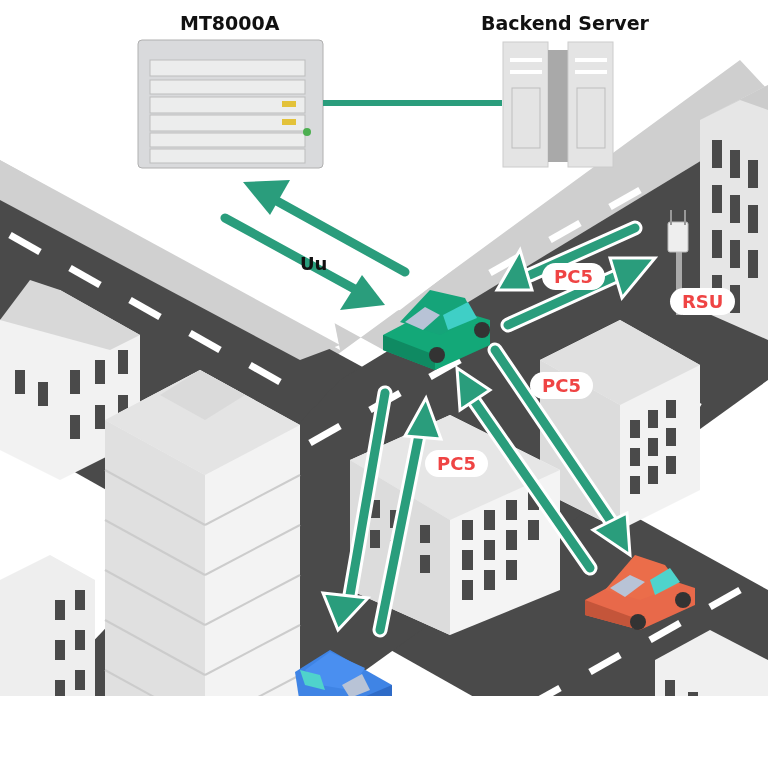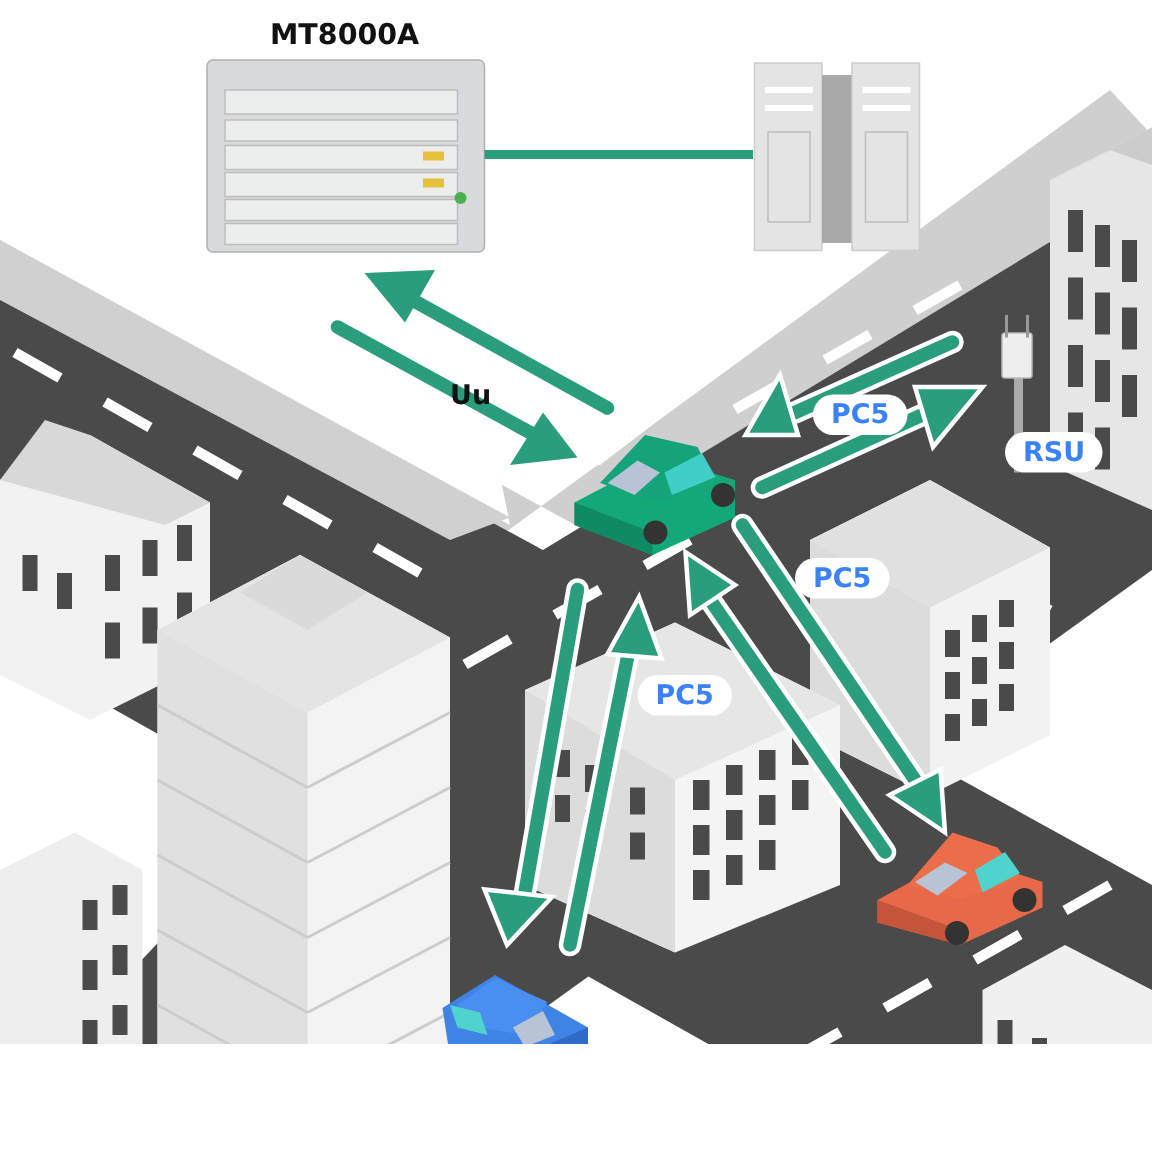--- a/index.html
+++ b/index.html
@@ -1,19 +1,19 @@
 <!DOCTYPE html>
 <html><head>
 <meta charset="utf-8">
 <style>
   html,body{margin:0;padding:0;background:#fff;}
   #stage{position:relative;width:768px;height:696px;overflow:hidden;background:#ffffff;font-family:"DejaVu Sans","Liberation Sans",sans-serif;}
   svg{position:absolute;left:0;top:0;}
   .title{position:absolute;font-weight:bold;font-size:19px;color:#111;white-space:nowrap;}
-  .pill{position:absolute;background:#fff;border-radius:14px;padding:3px 12px;font-size:18px;font-weight:bold;color:#3b82f6;white-space:nowrap;}
+  .pill{position:absolute;background:#fff;border-radius:14px;padding:3px 12px;font-size:18px;font-weight:bold;color:#ef4444;white-space:nowrap;}
   .lbl{position:absolute;font-size:18px;font-weight:bold;color:#111;white-space:nowrap;}
 </style>
 </head>
 <body>
 
 <div id="stage">
 <svg width="768" height="768" viewBox="0 0 768 768">
 
   <polygon points="0,170 768,170 768,768 0,768" fill="#ffffff"></polygon>
 
@@ -256,18 +256,19 @@
     <polygon points="295,672 330,650 392,685 392,705 345,728 300,705" fill="#3f84e5"></polygon>
     <polygon points="305,670 330,652 365,668 350,690 320,685" fill="#4a8ff0"></polygon>
     <polygon points="342,685 362,674 370,690 350,698" fill="#b8c3d6"></polygon>
     <polygon points="300,670 320,675 325,690 305,685" fill="#4fd3cc"></polygon>
     <polygon points="345,705 392,685 392,705 345,728" fill="#2e6bc7"></polygon>
     <circle cx="340" cy="715" r="8" fill="#333"></circle>
   </g>
 </svg>
 
 <div class="title" style="left:180px;top:12px;">MT8000A</div>
+<div class="title" style="left:481px;top:12px;">Backend Server</div>
 <div class="lbl" style="left:300px;top:253px;">Uu</div>
 <div class="pill" style="left:542px;top:263px;">PC5</div>
 <div class="pill" style="left:670px;top:288px;">RSU</div>
 <div class="pill" style="left:530px;top:372px;">PC5</div>
 <div class="pill" style="left:425px;top:450px;">PC5</div>
 </div>
 
 </body></html>

